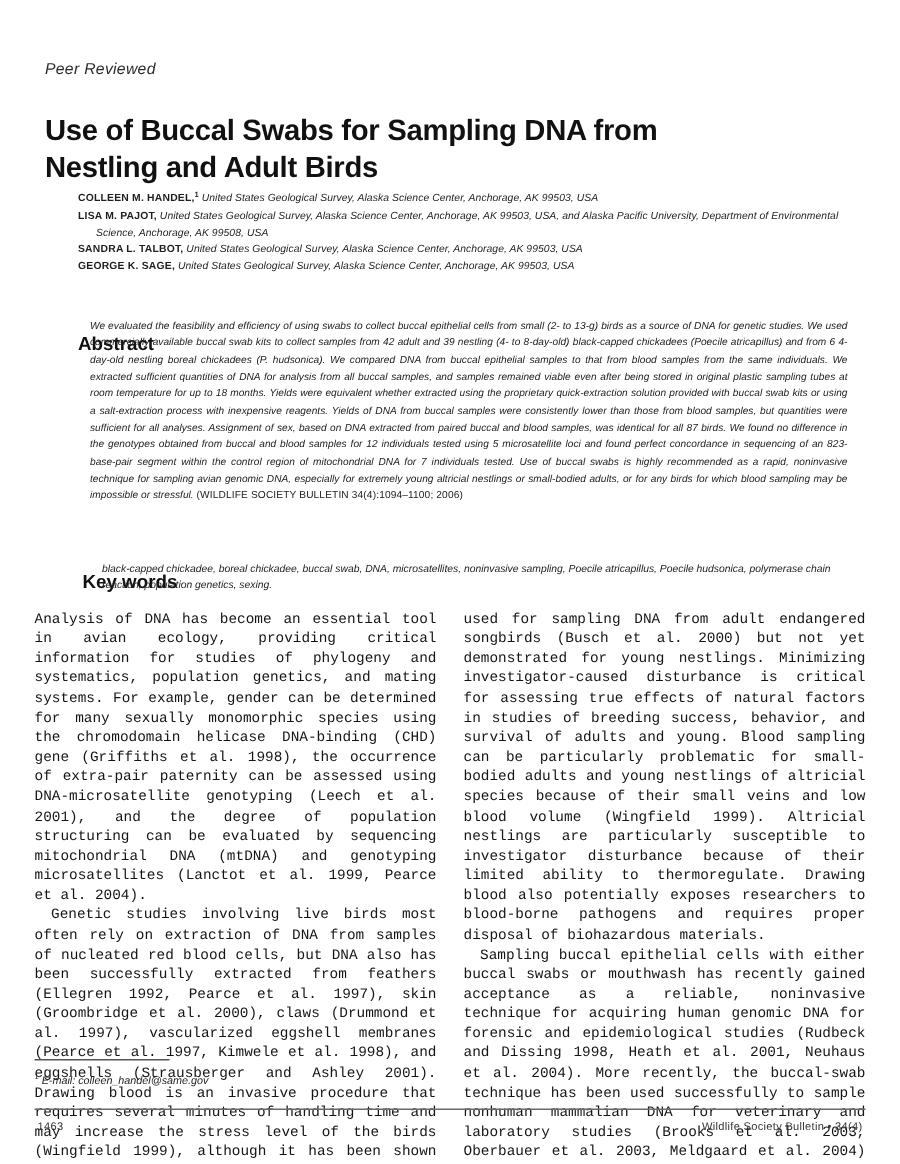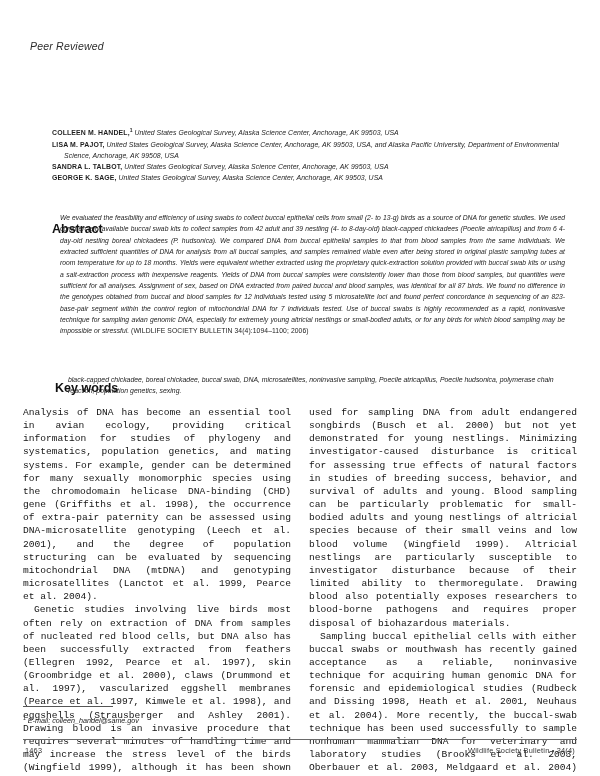--- a/index.html
+++ b/index.html
@@ -194,20 +194,21 @@
   #folio-left  { left: 25px; }
   #folio-right { right: 25px; }
 </style>
 </head>
 <body>
 
 <div class="page">
 
   <div class="peer-reviewed">Peer Reviewed</div>
 
+  <h1 class="title">Use of Buccal Swabs for Sampling DNA from Nestling and Adult Birds</h1>
 
   <div class="authors">
     <div class="author-line">
       <span class="author-name">COLLEEN M. HANDEL,</span><span class="sup">1</span>
       <span class="author-aff">United States Geological Survey, Alaska Science Center, Anchorage, AK 99503, USA</span>
     </div>
     <div class="author-line wrap">
       <span class="author-name">LISA M. PAJOT,</span>
       <span class="author-aff">United States Geological Survey, Alaska Science Center, Anchorage, AK 99503, USA, and Alaska Pacific University, Department of Environmental Science, Anchorage, AK 99508, USA</span>
     </div>

